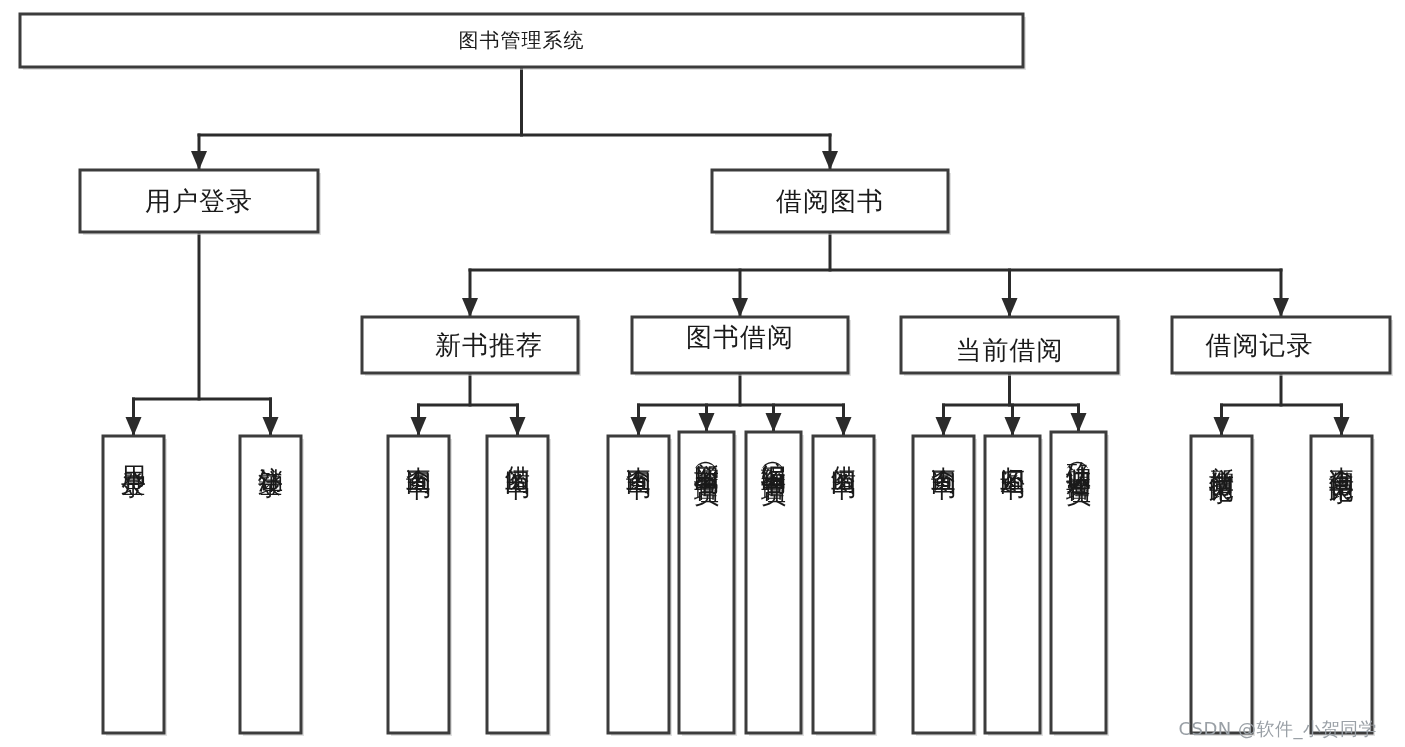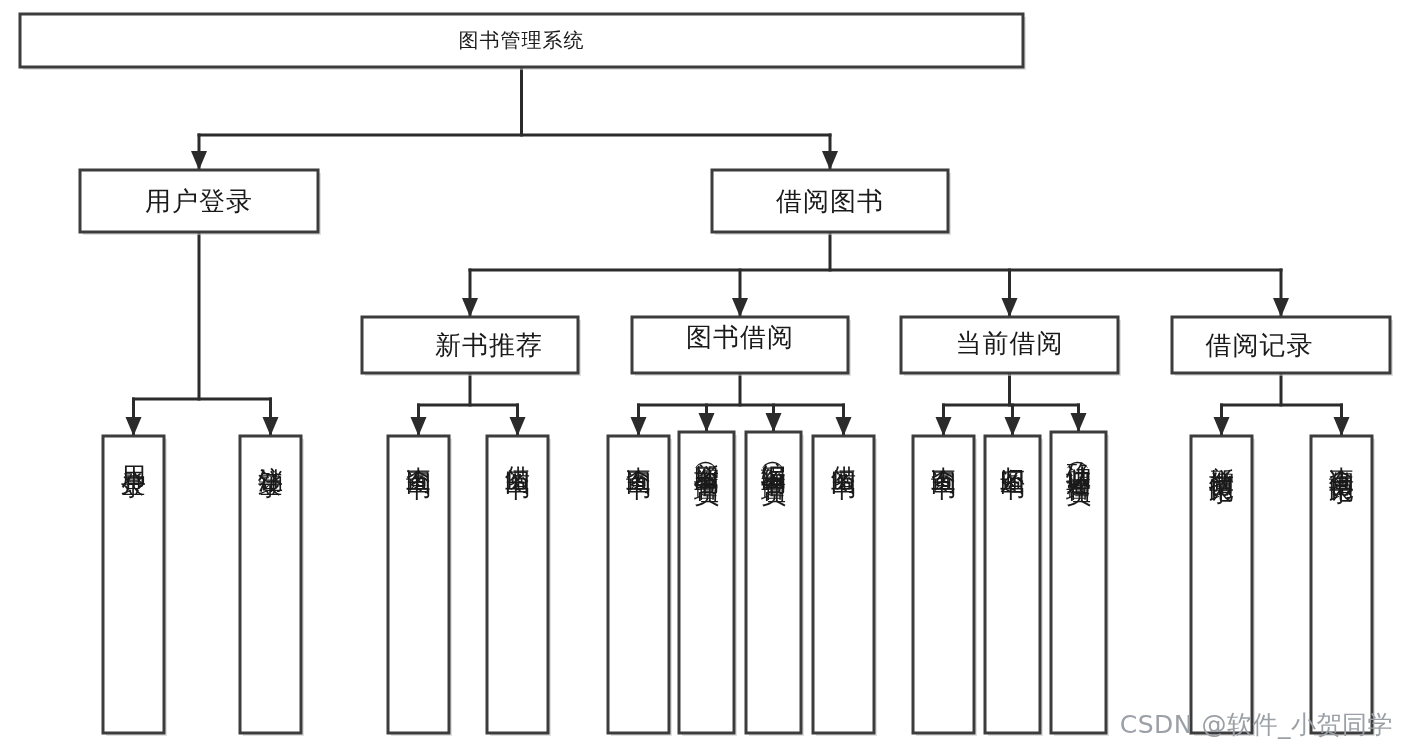--- a/index.html
+++ b/index.html
@@ -58,24 +58,24 @@
     font-family:"DejaVu Sans","Liberation Sans",sans-serif;
     font-size:26px;
     color:#1a1a1a;
     letter-spacing:1px;
     white-space:nowrap;
   }
   .title-text{ font-size:20px; }
 
   #watermark{
     position:absolute;
-    right:12px;
+    right:28px;
     bottom:6px;
     font-family:"DejaVu Sans","Liberation Sans",sans-serif;
-    font-size:25px;
+    font-size:18px;
     color:#9aa0a6;
     letter-spacing:.5px;
     white-space:nowrap;
   }
 </style>
 </head>
 <body>
 
 <div id="diagram-root">
   <svg id="diagram-svg" viewBox="0 0 1405 747" xmlns="http://www.w3.org/2000/svg">
@@ -185,21 +185,21 @@
       </div>
       <div class="hlabel-wrap" style="left: 712px; top: 170px; width: 236px; height: 62px;">
         <span class="hlabel-text">借阅图书</span>
       </div>
       <div class="hlabel-wrap" style="left: 362px; top: 317px; width: 216px; height: 56px; padding-left: 19px;">
         <span class="hlabel-text">新书推荐</span>
       </div>
       <div class="hlabel-wrap" style="left: 632px; top: 305px; width: 216px; height: 64px;">
         <span class="hlabel-text">图书借阅</span>
       </div>
-      <div class="hlabel-wrap" style="left: 901px; top: 315px; width: 217px; height: 56px; align-items: center;">
+      <div class="hlabel-wrap" style="left: 901px; top: 322px; width: 217px; height: 56px; align-items: center;">
         <span class="hlabel-text">当前借阅</span>
       </div>
       <div class="hlabel-wrap" style="left: 1172px; top: 317px; width: 175px; height: 56px;">
         <span class="hlabel-text">借阅记录</span>
       </div>
       <div class="vlabel-wrap" style="left: 103px; top: 436px; width: 61px; height: 297px; padding-top: 10px;">
         <span class="vlabel-text">用户登录</span>
       </div>
       <div class="vlabel-wrap" style="left: 240px; top: 436px; width: 61px; height: 297px; padding-top: 10px;">
         <span class="vlabel-text">注销登录</span>

